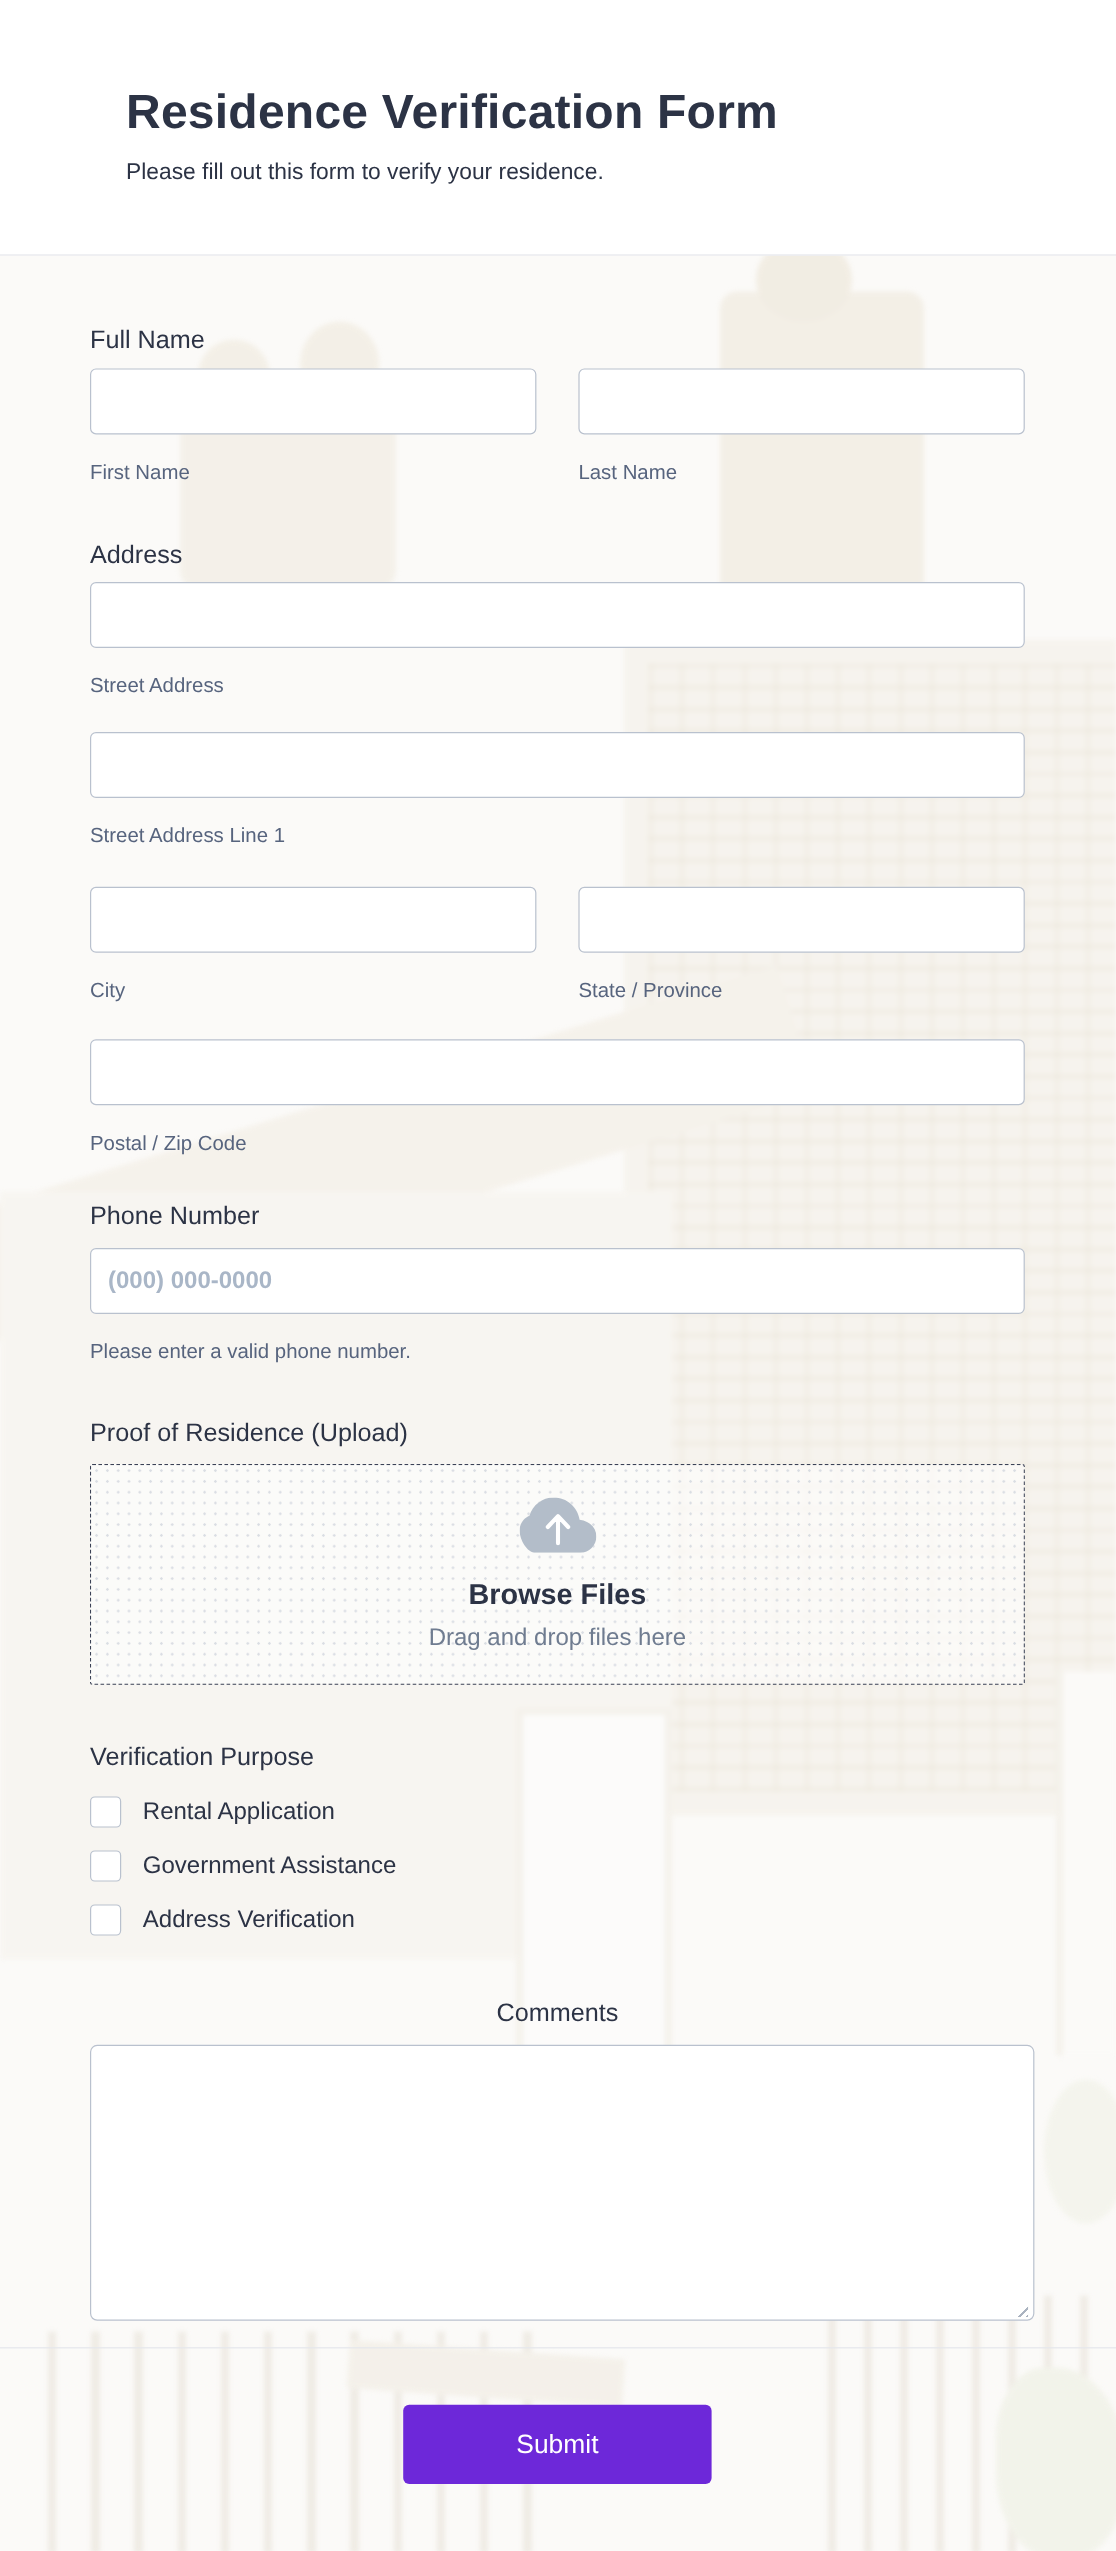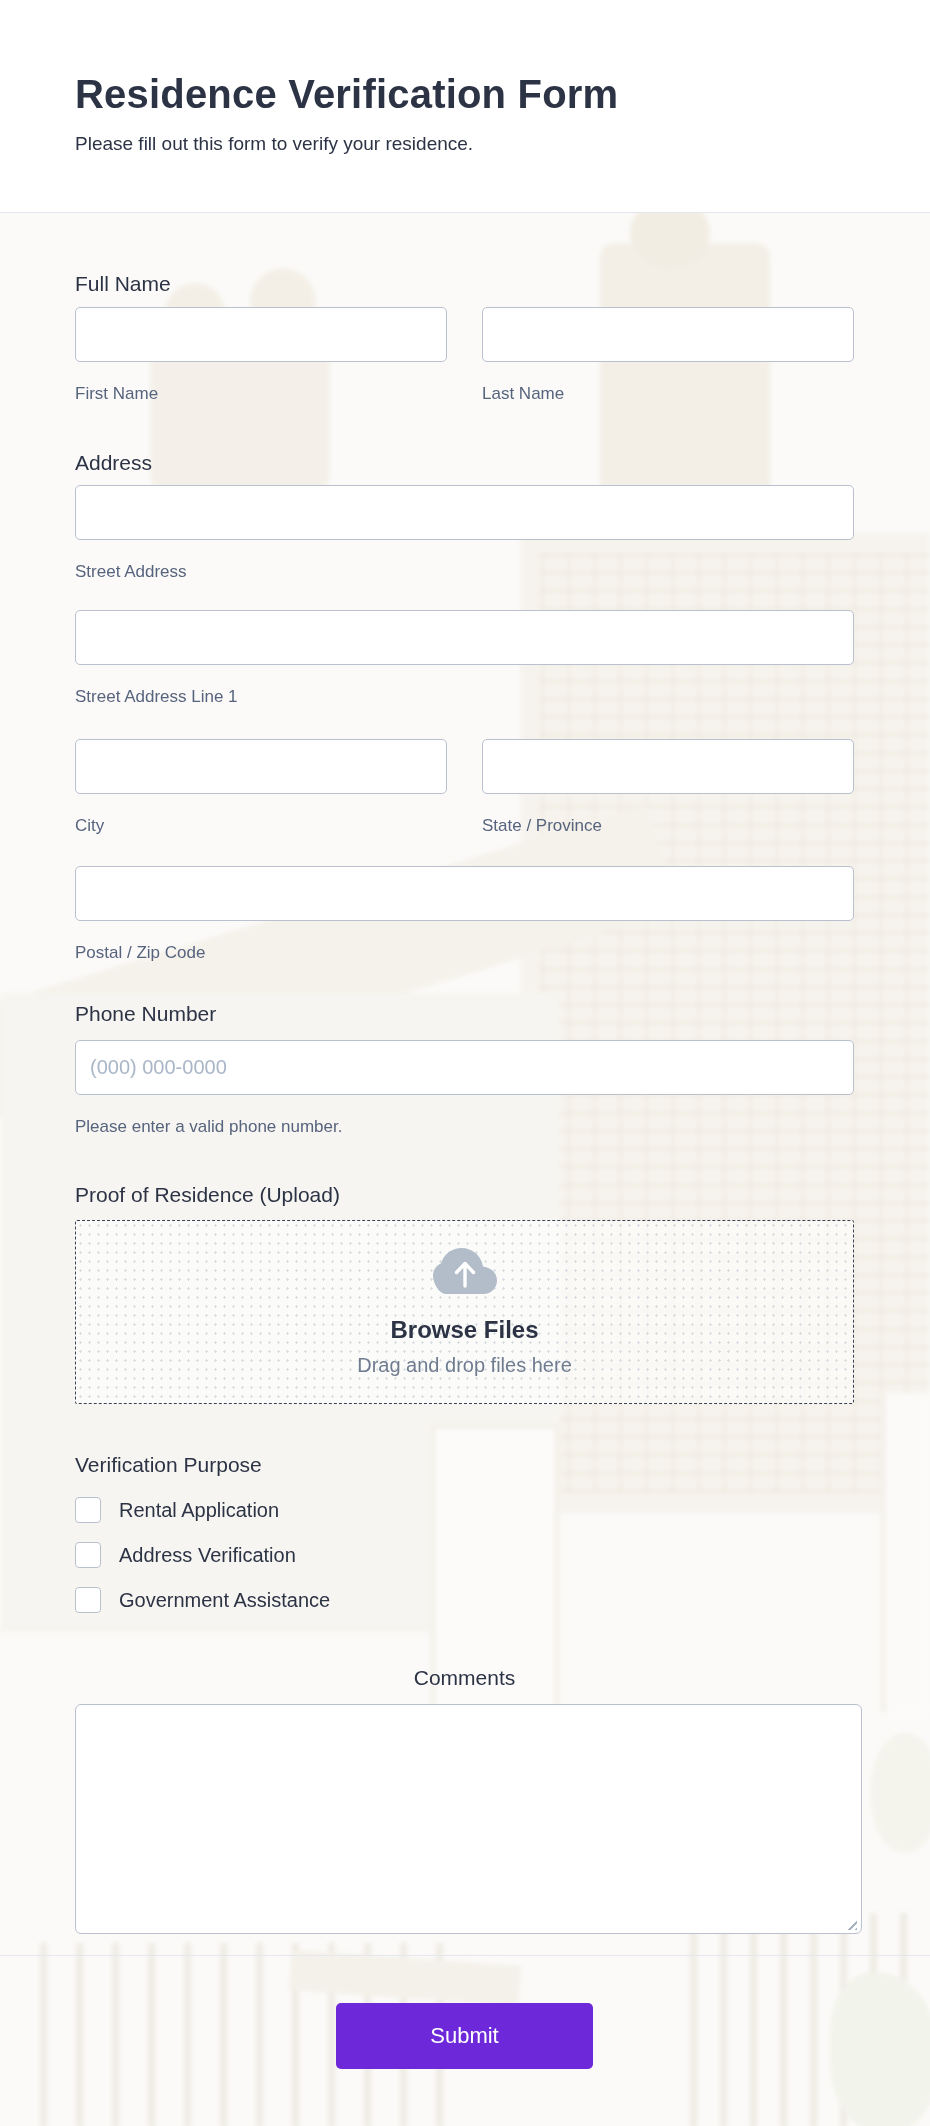--- a/index.html
+++ b/index.html
@@ -26,21 +26,21 @@
   .window-b { left:880px; top:1180px; width:50px; height:320px; background:#fcfbf9; border-left:6px solid #f1ede4; }
   .rail-left { left:40px; top:1730px; width:420px; height:185px;
       background:repeating-linear-gradient(90deg, rgba(208,198,178,.45) 0 7px, transparent 7px 36px); }
   .rail-right { left:690px; top:1700px; width:240px; height:215px;
       background:repeating-linear-gradient(90deg, rgba(208,198,178,.45) 0 7px, transparent 7px 30px); }
   .step-slab { left:290px; top:1745px; width:230px; height:40px; background:#f0ebe1; transform:rotate(4deg); }
   .green-blob { left:830px; top:1760px; width:110px; height:160px; background:#edefe2; border-radius:40% 60% 50% 50%; }
   .green-blob2 { left:870px; top:1520px; width:70px; height:120px; background:#f0f1e6; border-radius:50%; }
 
   
-  .form-header { position:relative; z-index:2; background:#ffffff; height:213px; padding:72px 76px 0 75px; border-bottom:1px solid #e4e7eb; }
+  .form-header { position:relative; z-index:2; background:#ffffff; height:213px; padding:72px 76px 0 105px; border-bottom:1px solid #e4e7eb; }
   .form-title { font-size:40px; font-weight:700; color:#2c3345; letter-spacing:.2px; }
   .form-subtitle { margin-top:16px; font-size:19px; color:#2c3345; }
 
   
   .form-body { position:relative; z-index:1; padding:58px 76px 0 75px; }
   .field-label { font-size:21px; font-weight:500; color:#2c3345; line-height:26px; }
   .sublabel { margin-top:22px; font-size:17px; color:#57647e; line-height:20px; }
   .hintlabel { margin-top:22px; font-size:17px; color:#57647e; line-height:20px; }
 
   .row2 { display:flex; gap:35px; }
@@ -149,21 +149,21 @@
       </div>
     </div>
     <div style="margin-top:30px;">
       <input type="text" aria-label="Postal / Zip Code" style="">
       <div class="sublabel">Postal / Zip Code</div>
     </div>
 
     <div class="row2" style="margin-top:38px;">
       <div class="col">
         <div class="field-label">Phone Number</div>
-        <input type="tel" style="margin-top: 13px;" aria-label="Phone Number" placeholder="(000) 000-0000">
+        <input type="tel" style="margin-top: 13px; font-weight: bold;" aria-label="Phone Number" placeholder="(000) 000-0000">
         <div class="hintlabel">Please enter a valid phone number.</div>
       </div>
     </div>
 
     <div class="field-label" style="margin-top:45px;">Proof of Residence (Upload)</div>
     <div class="upload-box">
       <div class="cloud-icon">
         <svg width="64" height="46" viewBox="0 0 64 46">
           <path fill="#b3bdc9" d="M50 18.5C48.6 8 39.2 0 28.5 0 18.8 0 10.8 6.4 8.2 15.2 3.4 17.2 0 21.9 0 27.4 0 34.8 6 46 13.4 46h37.2C57.9 46 64 39.9 64 32.4c0-7-5.3-12.8-14-13.9z"></path>
           <path fill="none" stroke="#ffffff" stroke-width="3.4" stroke-linecap="round" stroke-linejoin="round" d="M32 38V16M23.5 24.5 32 15.5l8.5 9"></path>
@@ -173,25 +173,25 @@
       <div class="drag-label">Drag and drop files here</div>
     </div>
 
     <div class="field-label" style="margin-top:48px;">Verification Purpose</div>
     <div class="check-row">
       <input type="checkbox" class="checkbox" style="">
       <span class="check-label">Rental Application</span>
     </div>
     <div class="check-row">
       <input type="checkbox" class="checkbox" style="">
-      <span class="check-label">Address Verification</span>
+      <span class="check-label">Government Assistance</span>
     </div>
     <div class="check-row">
       <input type="checkbox" class="checkbox" style="">
-      <span class="check-label">Government Assistance</span>
+      <span class="check-label">Address Verification</span>
     </div>
 
     <div class="field-label" style="margin-top:52px;text-align:center;">Comments</div>
     <div class="textarea-wrap">
       <textarea aria-label="Comments" style=""></textarea>
       <div class="resize-handle"></div>
     </div>
 
     <div class="submit-divider"></div>
 

